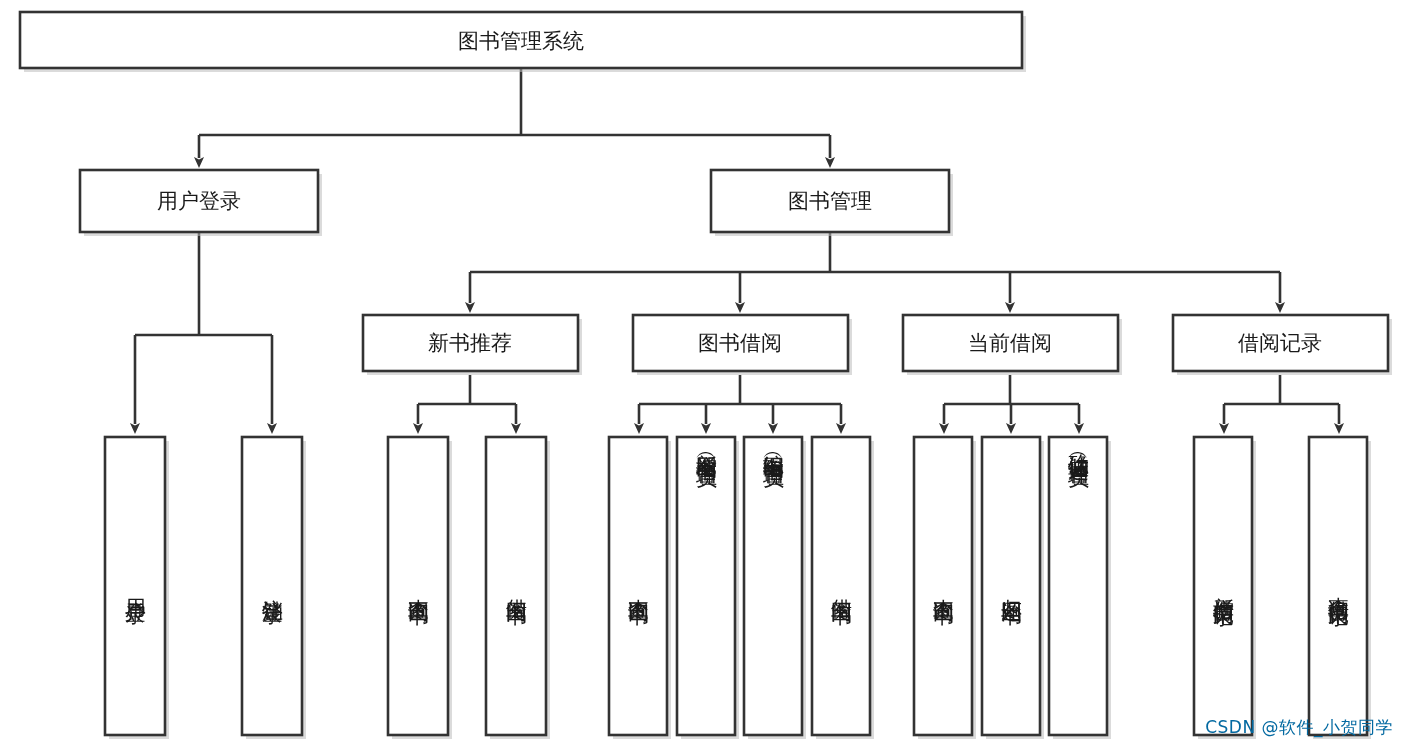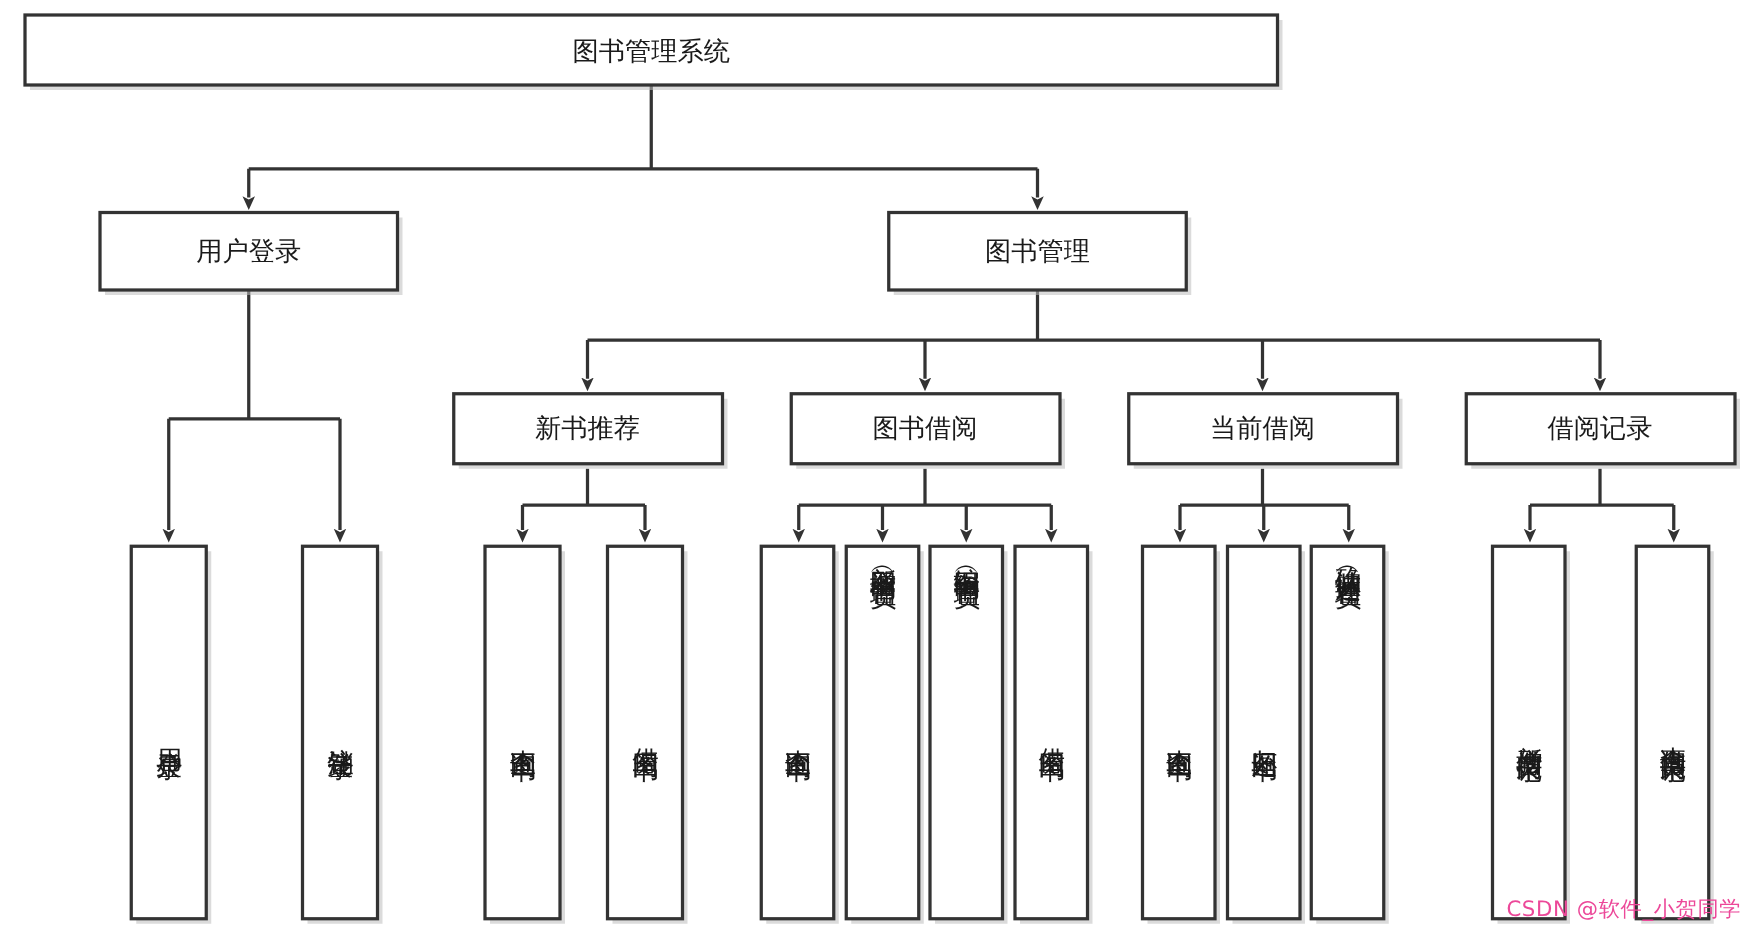--- a/index.html
+++ b/index.html
@@ -67,21 +67,21 @@
     letter-spacing: 2px;
     color: #1a1a1a;
     white-space: nowrap;
   }
   .watermark {
     position: absolute;
     right: 12px;
     bottom: 8px;
     font-family: "DejaVu Sans", "Liberation Sans", sans-serif;
     font-size: 17px;
-    color: #ec4899;
+    color: #0369a1;
     letter-spacing: 0.5px;
     white-space: nowrap;
   }
 </style>
 </head>
 <body>
 
 <div id="diagram-root">
 
   <svg class="diagram-canvas" viewBox="0 0 1405 747">

